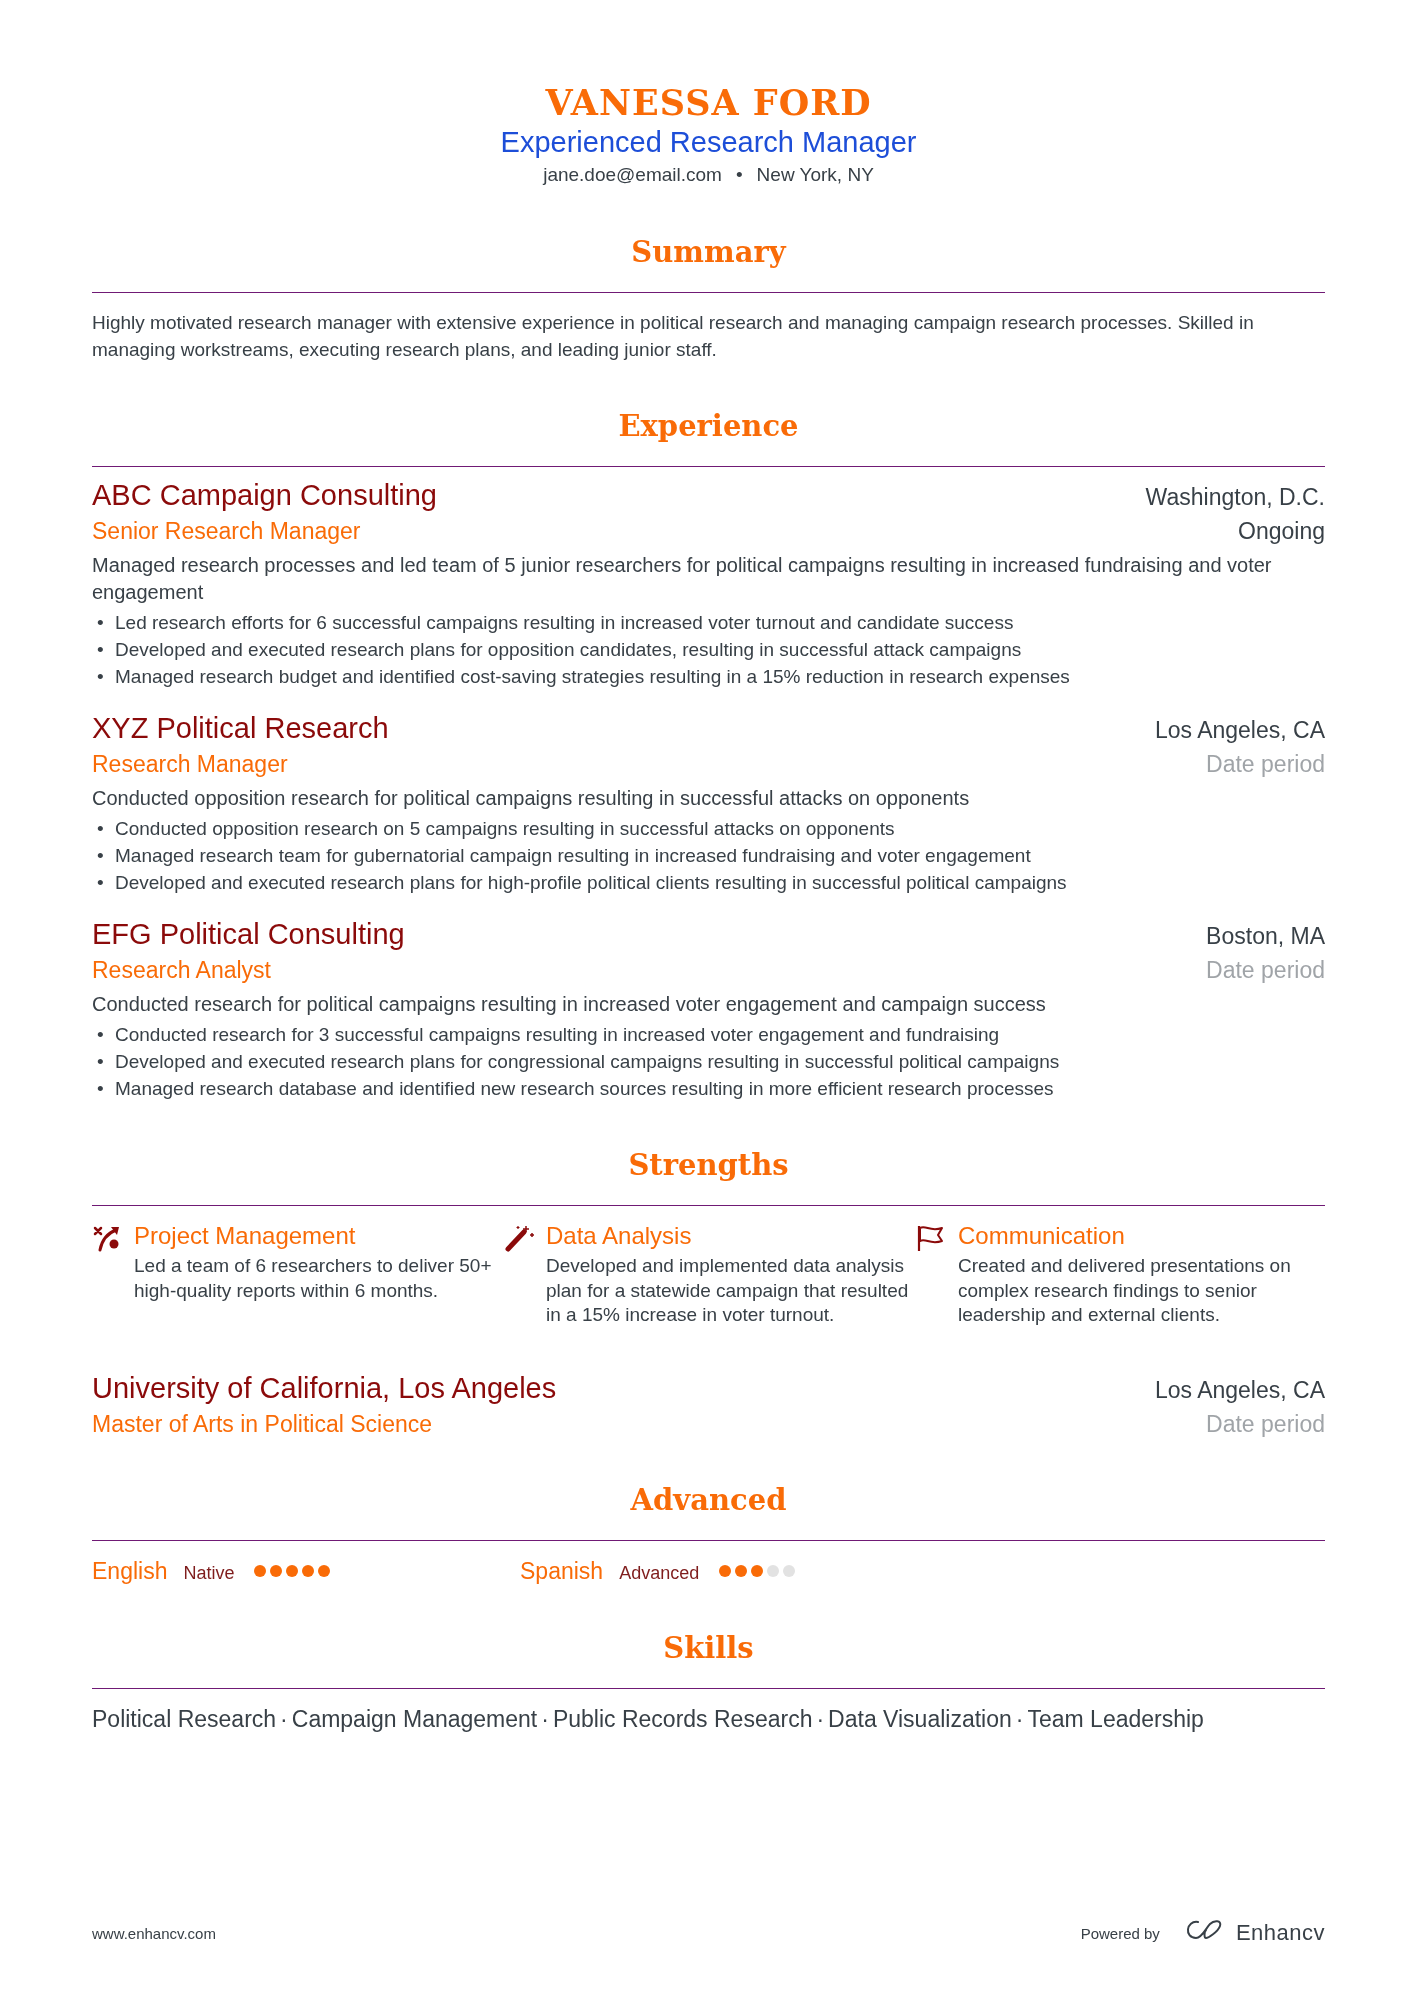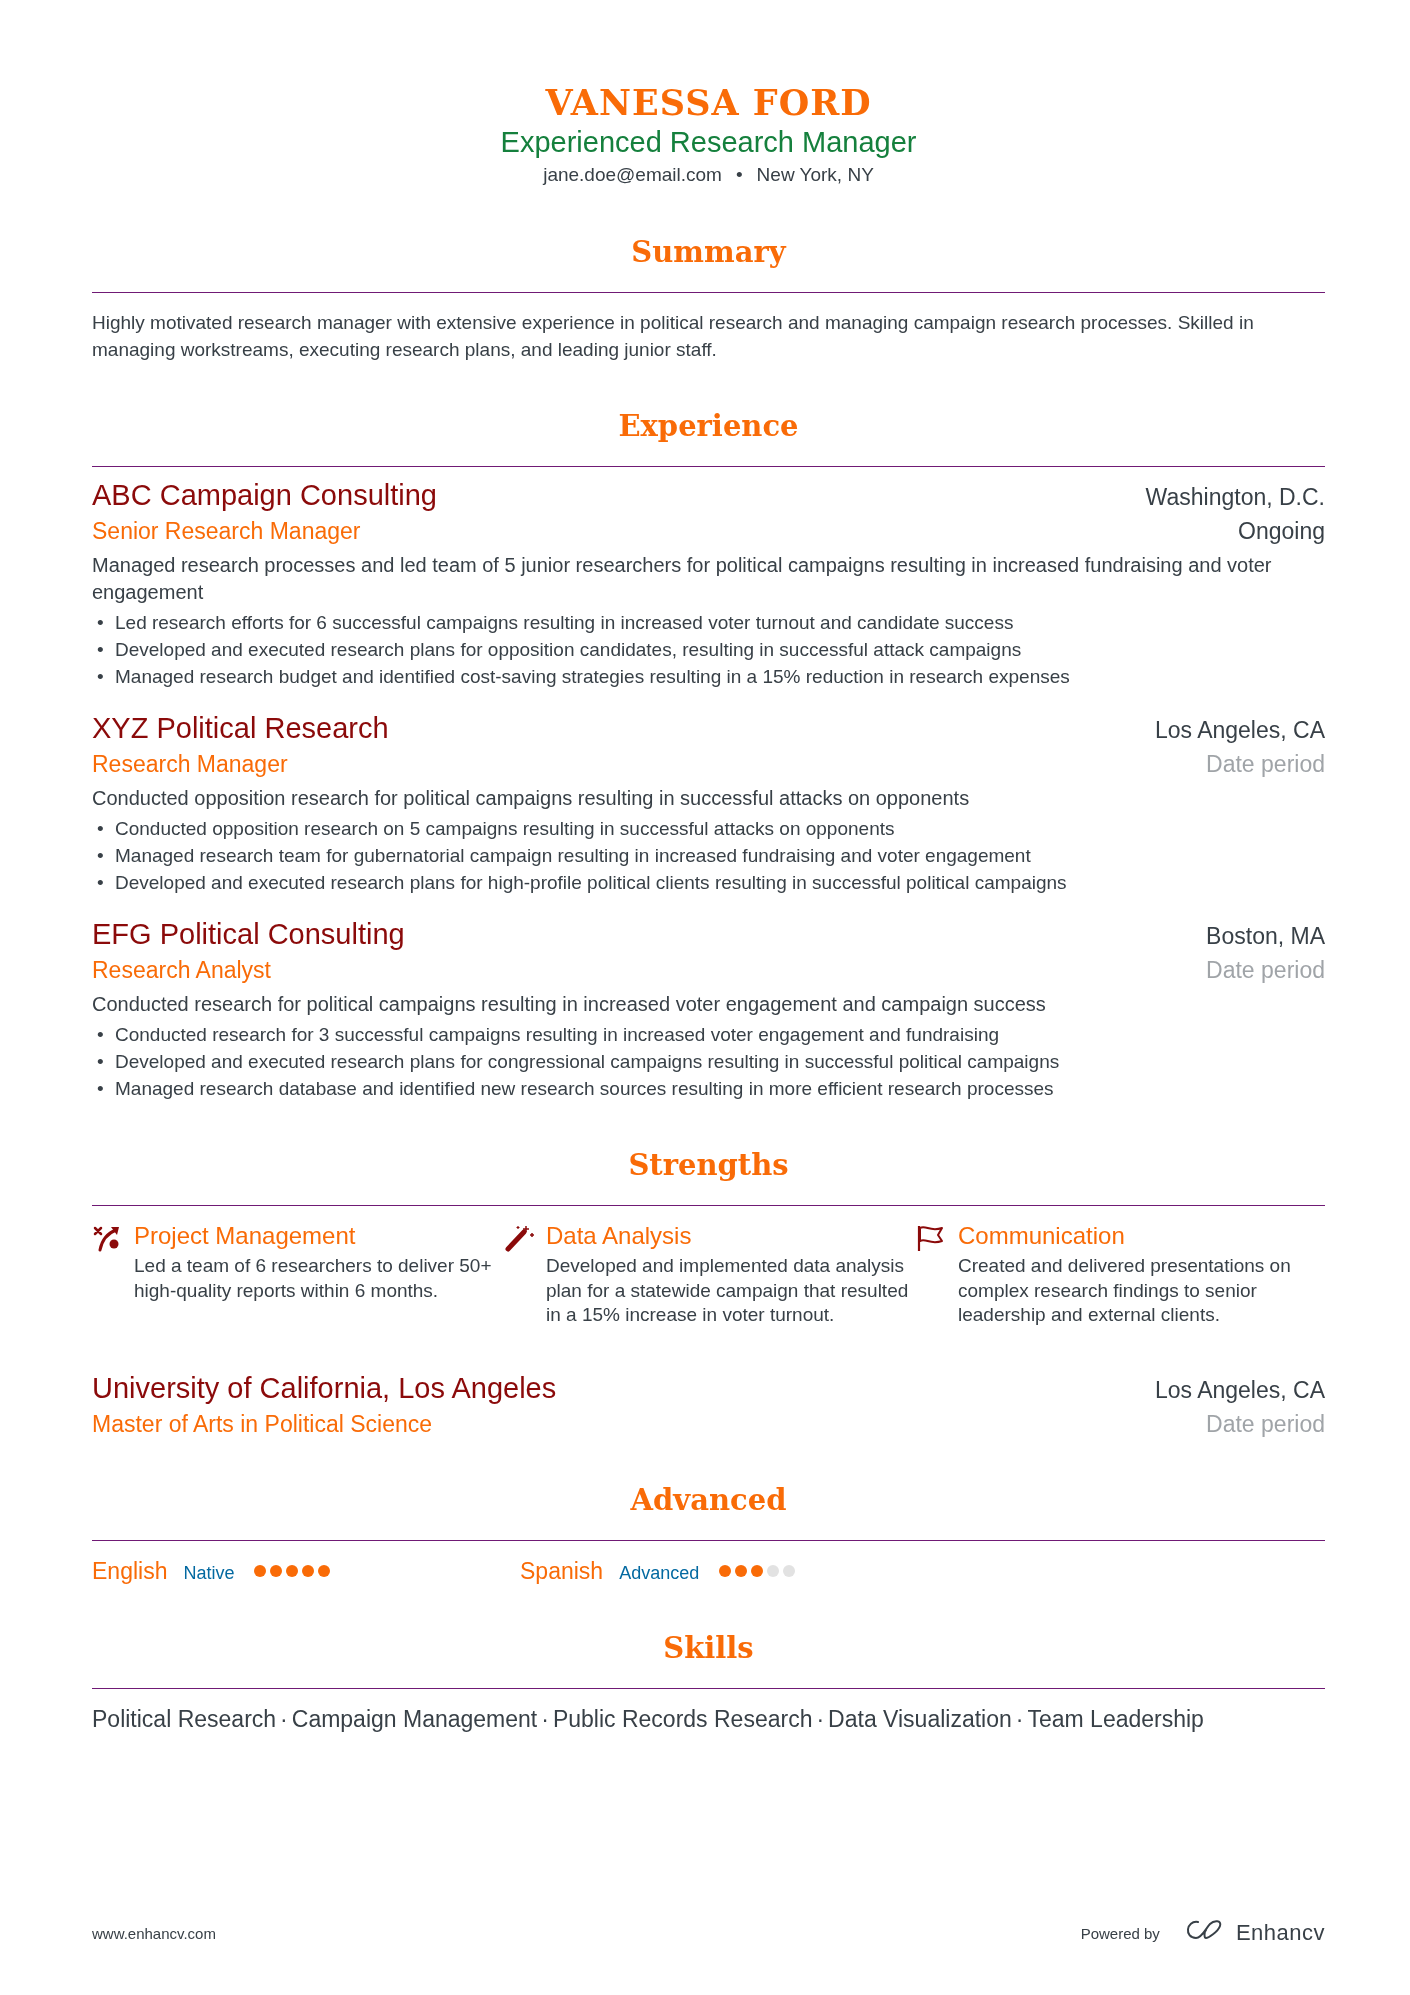--- a/index.html
+++ b/index.html
@@ -2,21 +2,21 @@
 <html><head>
 <meta charset="utf-8">
 <style>
   * { box-sizing: border-box; margin: 0; padding: 0; }
   html, body { width: 1410px; height: 1995px; background: #ffffff; }
   body { font-family: "Liberation Sans", "DejaVu Sans", sans-serif; color: #384047; position: relative; overflow: hidden; }
   .page { position: absolute; left: 92px; top: 0; width: 1233px; }
 
   .header { text-align: center; padding-top: 82px; }
   .name { font-family: "DejaVu Serif", "Liberation Serif", serif; font-weight: bold; color: #F96B07; font-size: 35px; letter-spacing: 1px; line-height: 42px; }
-  .headline { color: #15803d; font-size: 29px; line-height: 36px; margin-top: 0px; }
+  .headline { color: #1d4ed8; font-size: 29px; line-height: 36px; margin-top: 0px; }
   .contacts { font-size: 19px; color: #384047; line-height: 26px; margin-top: 2px; }
   .contacts .sep { margin: 0 14px; }
 
   .section { margin-top: 42px; }
   .section-title { font-family: "DejaVu Serif", "Liberation Serif", serif; color: #F96B07; font-size: 29px; text-align: center; line-height: 38px; padding-bottom: 21px; border-bottom: 1px solid #701a75; }
 
   .summary-text { font-size: 19px; line-height: 27px; margin-top: 16px; color: #384047; }
 
   .job { margin-top: 14px; }
   .job:first-of-type { margin-top: 12px; }
@@ -34,21 +34,21 @@
   .strengths { display: flex; margin-top: 14px; }
   .strength { width: 428px; display: flex; }
   .strength-icon { width: 42px; flex: none; padding-top: 4px; }
   .strength-body { width: 370px; }
   .strength-title { color: #F96B07; font-size: 24px; line-height: 32px; }
   .strength-desc { font-size: 19px; line-height: 24.5px; margin-top: 2px; }
 
   .lang-row { display: flex; margin-top: 14px; align-items: baseline; }
   .lang { width: 428px; display: flex; align-items: baseline; }
   .lang-name { color: #F96B07; font-size: 23px; line-height: 32px; margin-right: 16px; }
-  .lang-level { font-size: 18px; color: #0369a1; margin-right: 20px; text-align: right; }
+  .lang-level { font-size: 18px; color: #7f1d1d; margin-right: 20px; text-align: right; }
   .dots { display: inline-flex; gap: 4px; align-self: center; }
   .dot { width: 12px; height: 12px; border-radius: 50%; background: #F96B07; display: inline-block; }
   .dot.off { background: #E2E2E2; }
 
   .skills-text { font-size: 23px; line-height: 32px; margin-top: 14px; color: #384047; }
   .skills-text .sk-sep { margin: 0 4px; }
 
   .footer { position: absolute; left: 92px; top: 1918px; width: 1233px; display: flex; justify-content: space-between; align-items: center; font-size: 15px; color: #384047; }
   .powered { display: flex; align-items: center; gap: 22px; }
   .brand { display: flex; align-items: center; gap: 10px; font-size: 22px; color: #384047; letter-spacing: 0.5px; }

